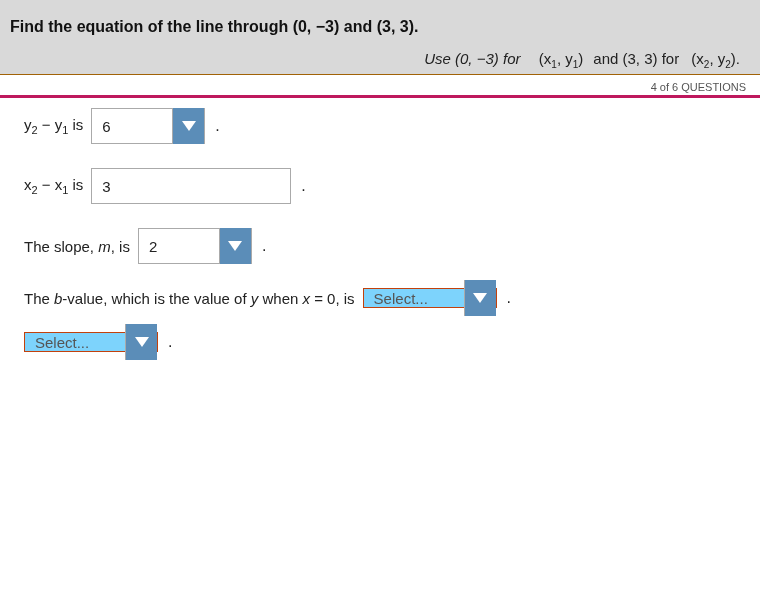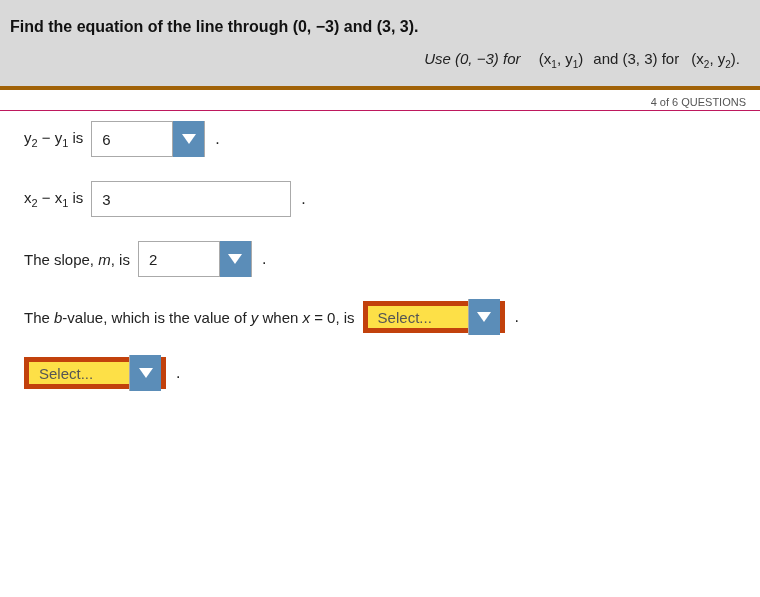--- a/index.html
+++ b/index.html
@@ -7,37 +7,37 @@
       font-family: Arial, sans-serif;
       font-size: 15px;
       background: #fff;
       color: #222;
       width: 760px;
       min-height: 597px;
     }
 
     .header-section {
       background: #d9d9d9;
-      padding: 18px 20px 16px 10px;
-      border-bottom: 4px solid #a16207;
+      padding: 18px 20px 4px 10px;
+      border-bottom: 1px solid #a16207;
     }
 
     .header-title {
       font-size: 16px;
       font-weight: bold;
       margin-bottom: 14px;
       color: #111;
     }
 
     .question-counter {
       text-align: right;
       font-size: 11px;
       color: #555;
       padding: 6px 14px 2px 0;
-      border-bottom: 1px solid #be185d;
+      border-bottom: 3px solid #be185d;
     }
 
     .content-section {
       padding: 10px 20px 20px 24px;
     }
 
     .row {
       display: flex;
       align-items: center;
       margin-bottom: 24px;
@@ -99,23 +99,23 @@
       color: #222;
       width: 200px;
       background: #fff;
       outline: none;
     }
 
     
     .select-box {
       display: flex;
       align-items: center;
-      border: 5px solid #c2410c;
-      background: #fde047;
-      height: 32px;
+      border: 1px solid #c2410c;
+      background: #7dd3fc;
+      height: 20px;
       cursor: pointer;
       user-select: none;
     }
 
     .select-placeholder {
       padding: 0 10px;
       font-size: 15px;
       color: #555;
       min-width: 100px;
     }

